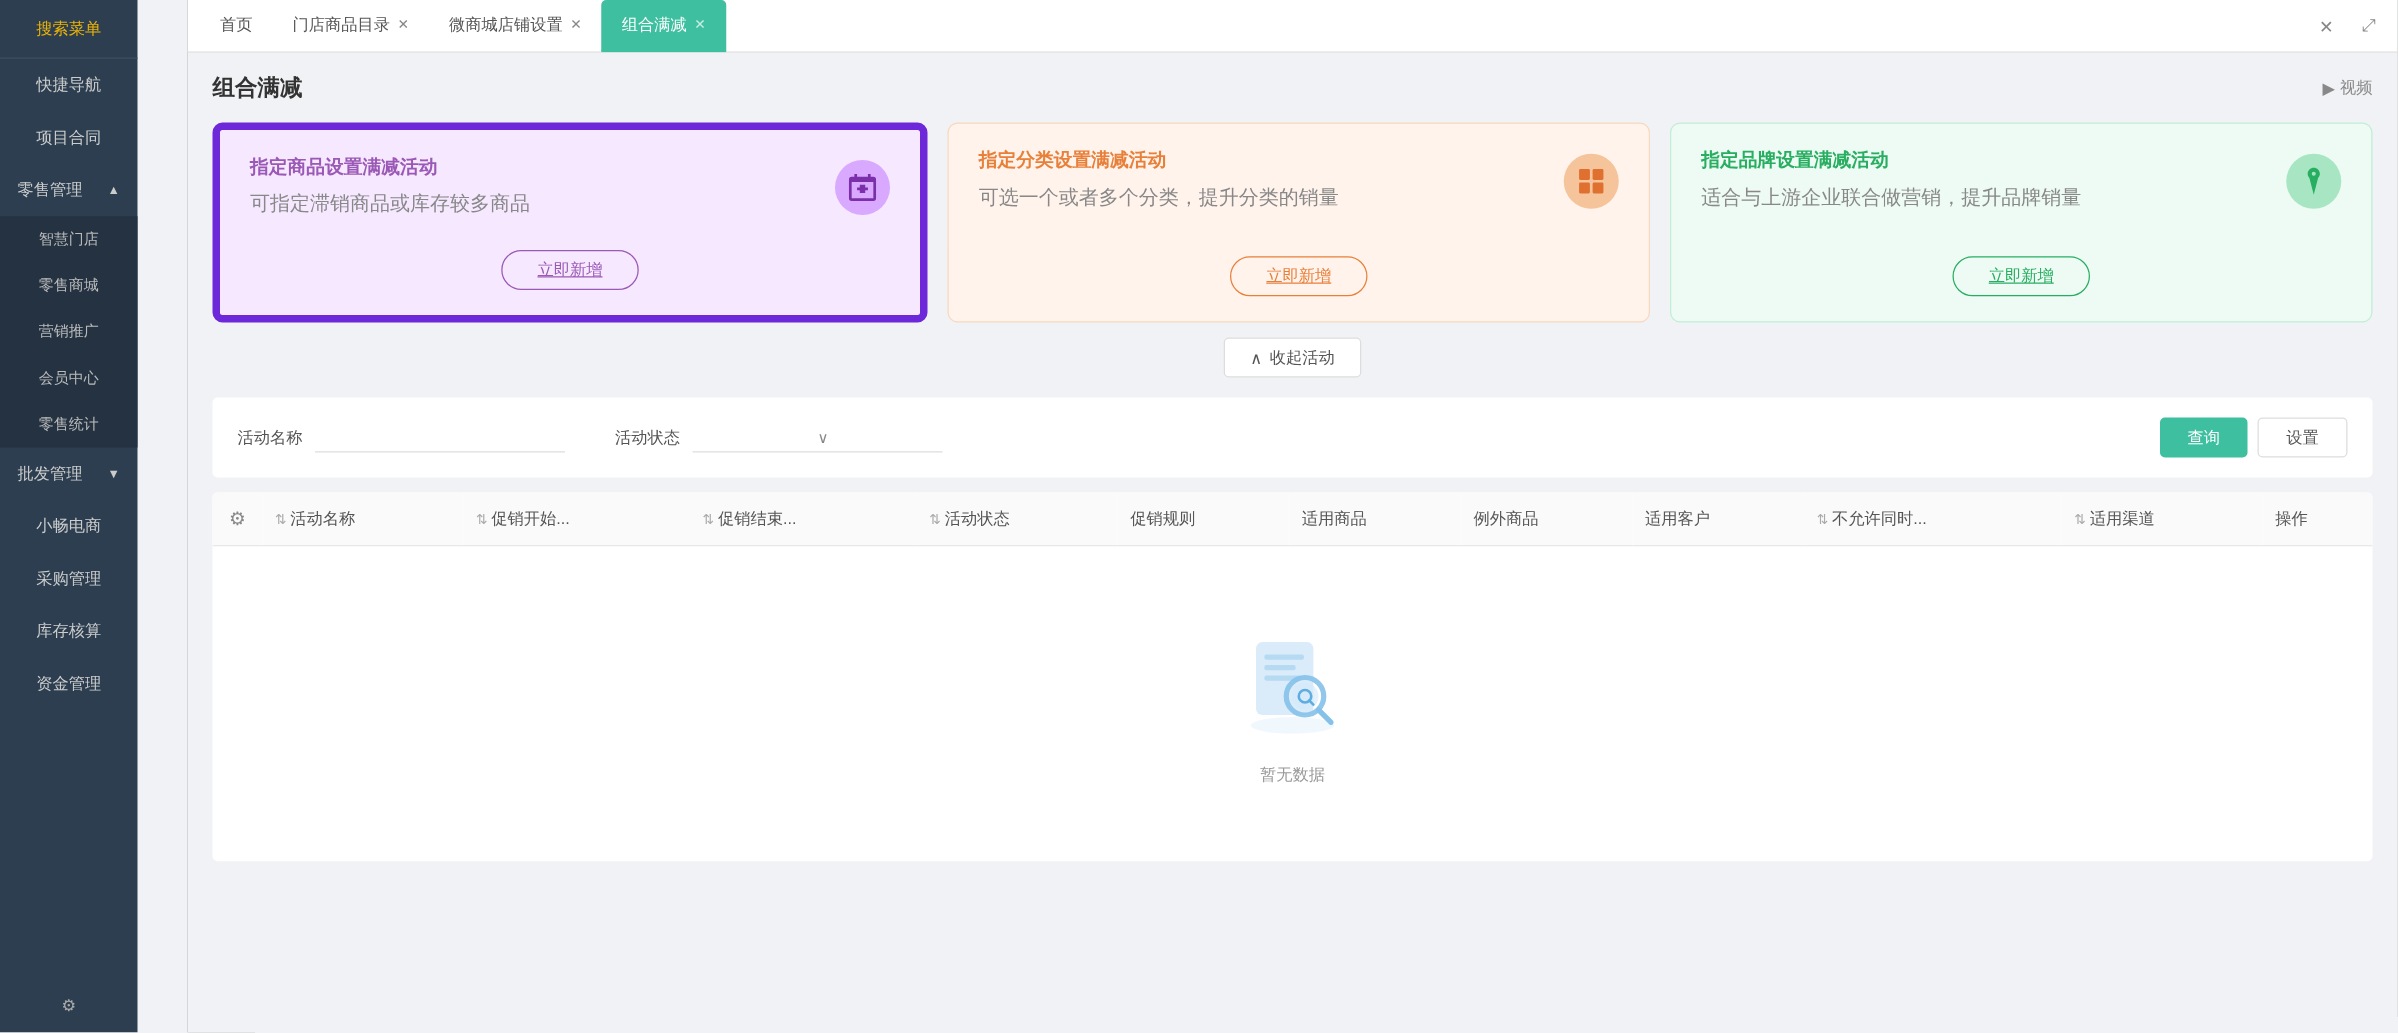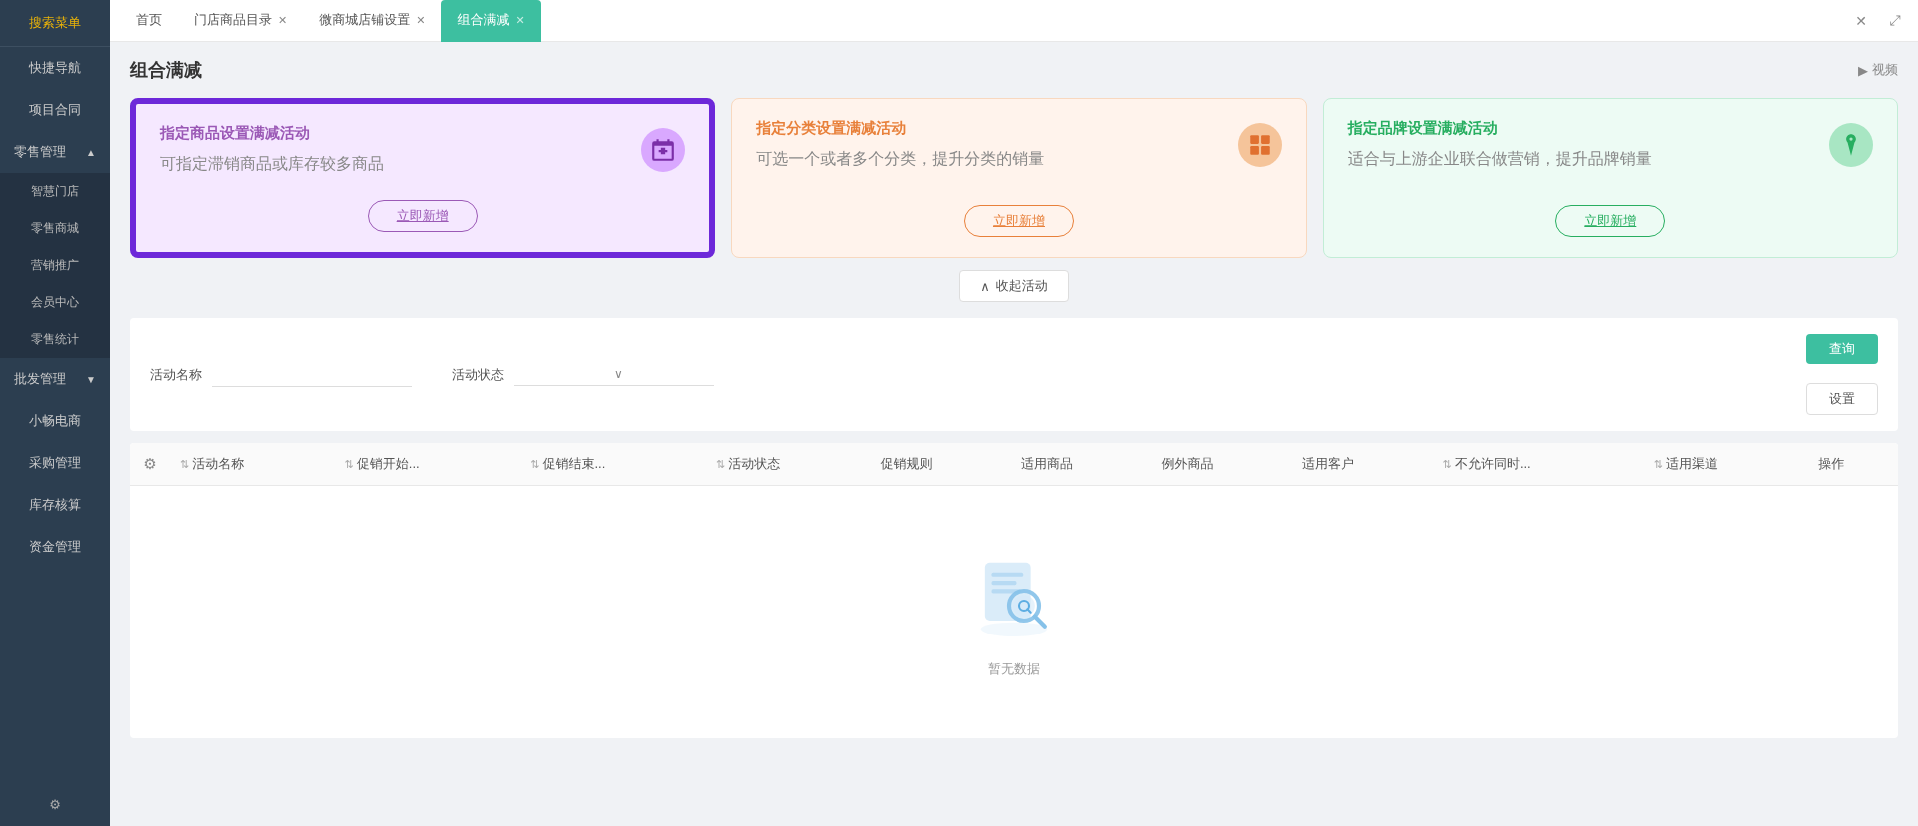--- a/index.html
+++ b/index.html
@@ -46,20 +46,21 @@
       cursor: pointer;
     }
 
     
     .main-area {
       flex: 1;
       display: flex;
       flex-direction: column;
       background: #a3a3a3;
       overflow: hidden;
+      margin-left: 40px;
     }
 
     
     .tab-bar {
       background: #fff;
       display: flex;
       align-items: center;
       border-bottom: 1px solid #e8e8e8;
       padding: 0 10px;
       height: 42px;
@@ -260,22 +261,21 @@
       width: 200px;
       padding: 4px 0;
       cursor: pointer;
     }
     .select-wrapper span { flex: 1; font-size: 13px; color: #999; }
     .select-wrapper .chevron { font-size: 12px; color: #888; }
 
     .search-actions {
       margin-left: auto;
       display: flex;
-      flex-direction: column;
-      gap: 19px;
+      gap: 8px;
     }
     .btn-query {
       padding: 6px 22px;
       background: #3dbfa0;
       color: #fff;
       border: none;
       border-radius: 4px;
       cursor: pointer;
       font-size: 13px;
     }

